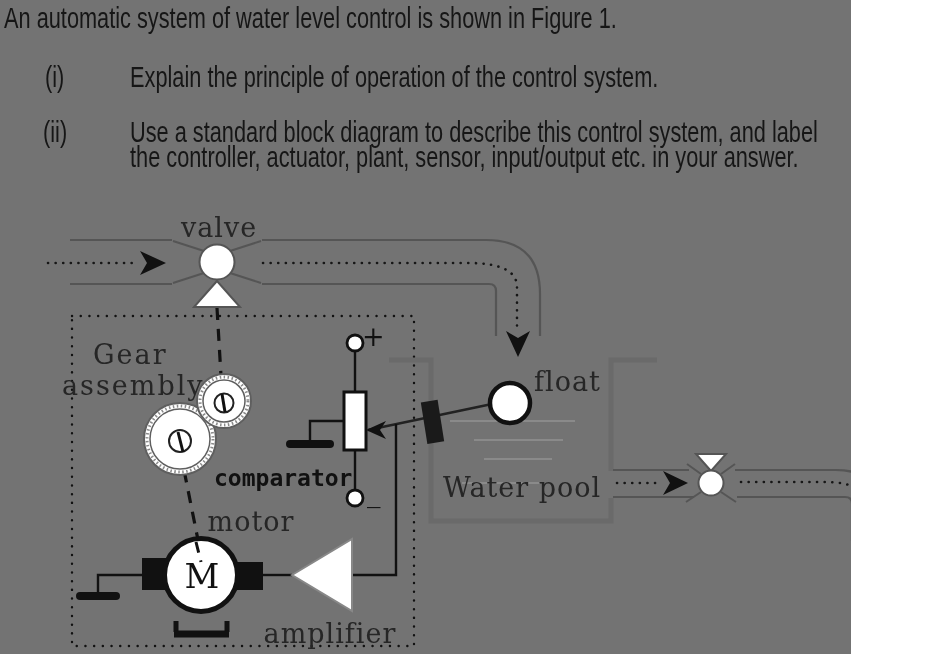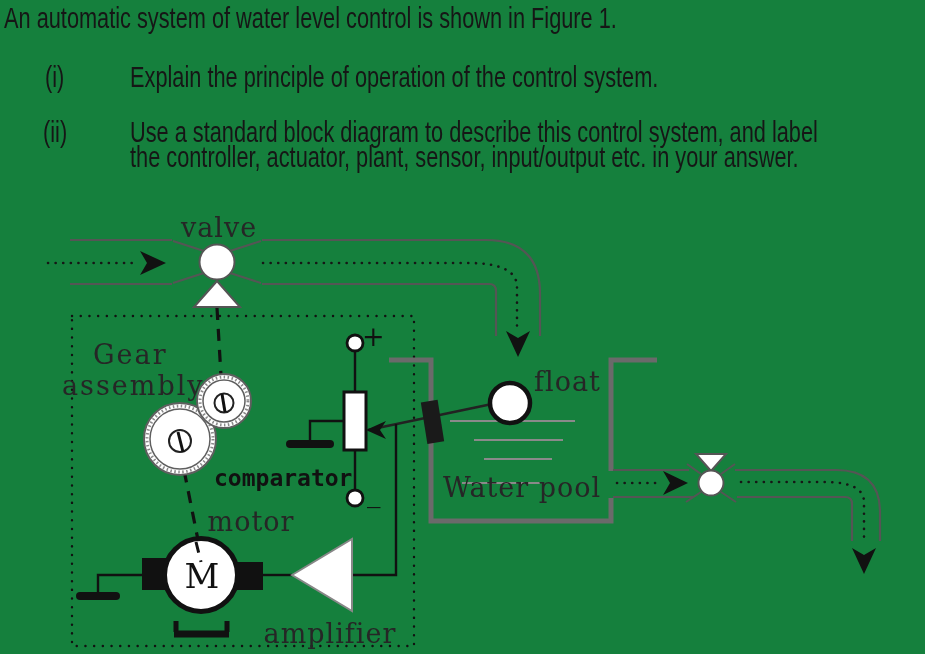--- a/index.html
+++ b/index.html
@@ -1,16 +1,16 @@
 <!DOCTYPE html>
 <html><head>
 <meta charset="utf-8">
 <style>
   html,body{margin:0;padding:0;background:#ffffff;}
-  #screen{position:relative;width:925px;height:654px;background:#15803d;overflow:hidden;
+  #screen{position:relative;width:851px;height:654px;background:#737373;overflow:hidden;
           font-family:"Liberation Sans",sans-serif;color:#151515;}
   .qtext{position:absolute;white-space:nowrap;font-size:29px;line-height:25px;
          transform:scaleX(0.75);transform-origin:left top;color:#161616;}
   .qtext .l{display:block;}
   svg text{fill:#262626;}
   .slabel{font-family:"DejaVu Serif","Liberation Serif",serif;font-size:27px;letter-spacing:2px;}
   .slabel-sm{font-family:"DejaVu Serif","Liberation Serif",serif;font-size:27px;letter-spacing:1px;}
   .mlabel{font-family:"DejaVu Sans Mono","Liberation Mono",monospace;font-weight:bold;font-size:23px;fill:#111;}
   .msym{font-family:"DejaVu Serif","Liberation Serif",serif;font-size:34px;fill:#111;}
   .sign{font-family:"DejaVu Serif","Liberation Serif",serif;font-size:27px;fill:#111;}

